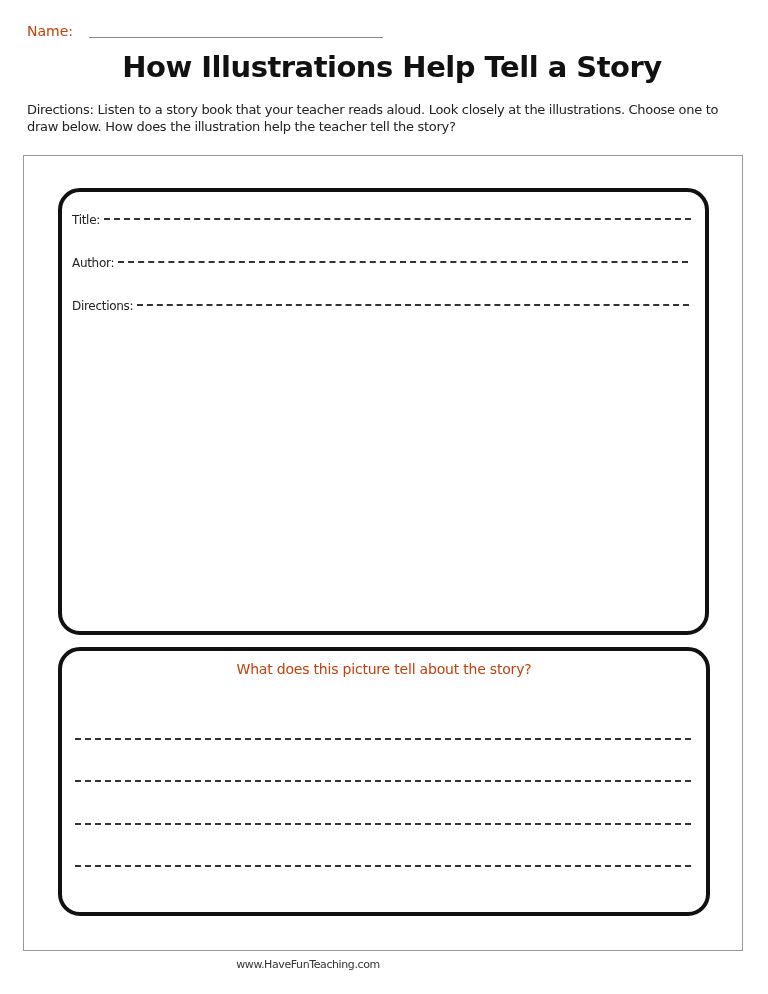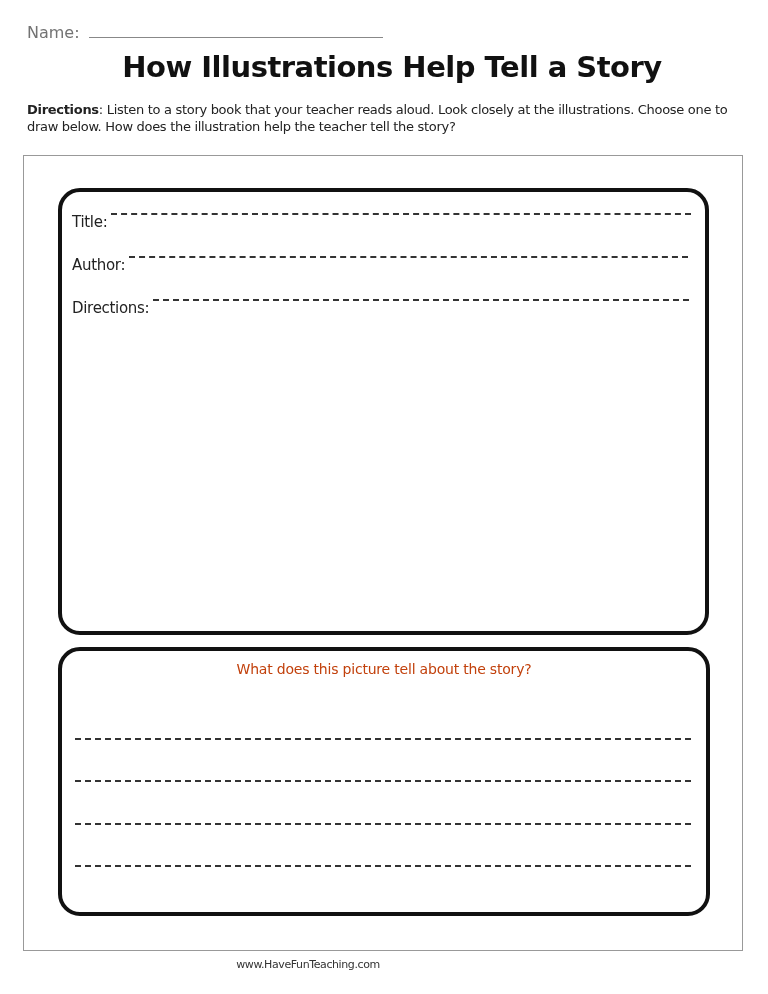--- a/index.html
+++ b/index.html
@@ -2,49 +2,49 @@
 <html><head>
   <meta charset="utf-8">
   <style>
     html, body { margin: 0; padding: 0; background: #ffffff; }
     body {
       width: 768px; height: 994px; position: relative; overflow: hidden;
       font-family: "DejaVu Sans", sans-serif; color: #222;
     }
     .name-label {
       position: absolute; left: 27px; top: 23px;
-      font-size: 16px; color: #737373;
+      font-size: 14px; color: #c2410c;
     }
     .name-line {
       position: absolute; left: 89px; top: 37px; width: 294px;
       border-bottom: 1px solid #888;
     }
     .title {
       position: absolute; left: 8px; top: 50px; width: 768px; text-align: center;
       font-family: "DejaVu Sans", sans-serif; font-weight: bold;
       font-size: 29px; letter-spacing: -0.5px; color: #111;
     }
     .directions {
       position: absolute; left: 27px; top: 101px; width: 720px;
       font-size: 13px; line-height: 17px; color: #222; letter-spacing: -0.3px;
     }
-    .directions b { font-weight: bold; }
+    .directions b { font-weight: normal; }
     .outer-frame {
       position: absolute; left: 23px; top: 155px; width: 720px; height: 796px;
       border: 1px solid #999; box-sizing: border-box;
     }
     .box {
       position: absolute; border: 4px solid #111; border-radius: 22px;
       box-sizing: border-box; background: #fff;
     }
     .box-top { left: 58px; top: 188px; width: 651px; height: 447px; }
     .box-bottom { left: 58px; top: 647px; width: 652px; height: 269px; }
     .field {
-      position: absolute; left: 72px; display: flex; align-items: flex-start;
-      font-size: 15px; color: #222; letter-spacing: -0.3px;
+      position: absolute; left: 72px; display: flex; align-items: center;
+      font-size: 12px; color: #222; letter-spacing: -0.3px;
     }
     .field .label { white-space: nowrap; margin-right: 4px; }
     .dash {
       flex: 1; height: 0; border-bottom: 2px dashed #333; margin-bottom: 3px;
     }
     .question {
       position: absolute; left: 58px; width: 652px; top: 661px; text-align: center;
       font-size: 14px; color: #c2410c; letter-spacing: -0.2px;
     }
     .answer-line {

